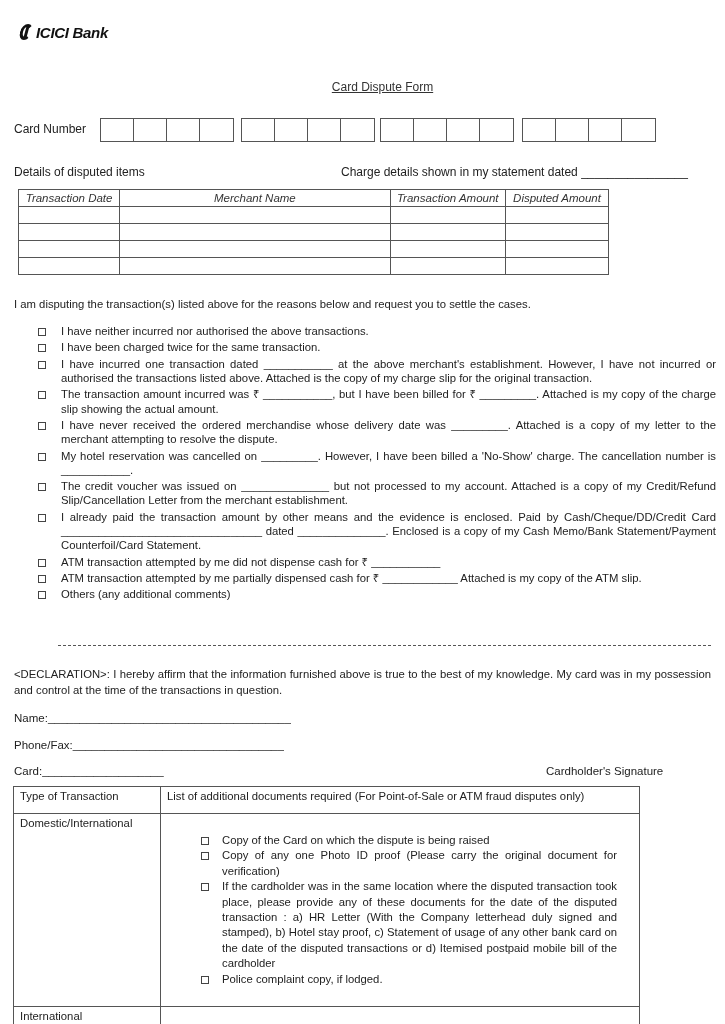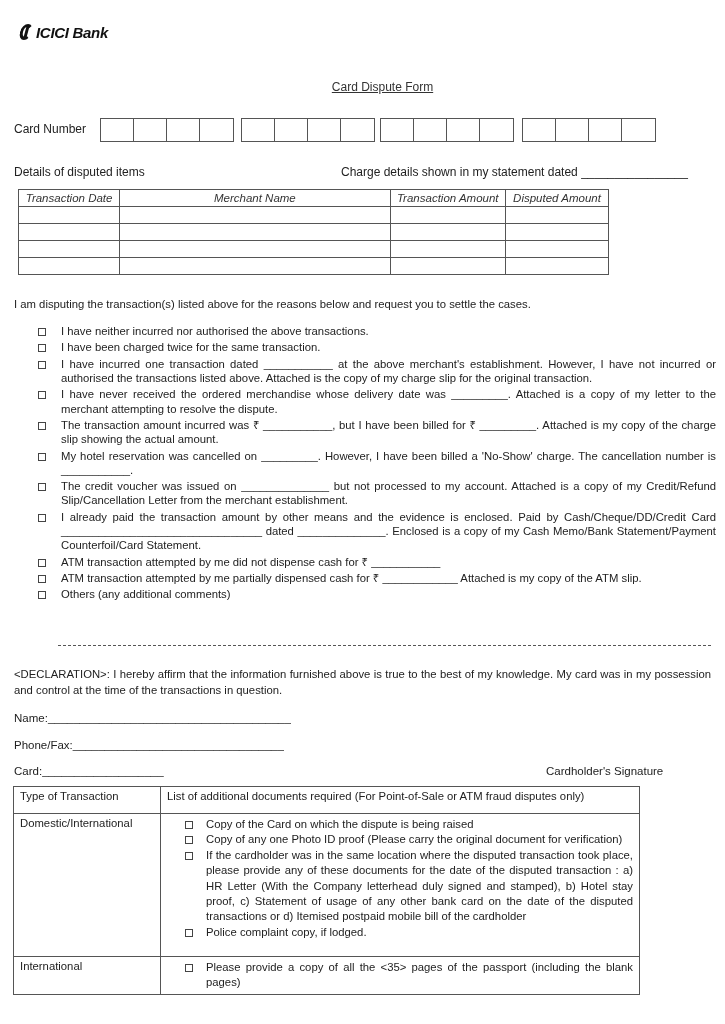--- a/index.html
+++ b/index.html
@@ -24,21 +24,21 @@
   .dt td, .dt th { border:1.5px solid #555; height:16px; padding:0; font-weight:normal; font-size:11.5px; color:#333; }
   .para { left:14px; width:697px; line-height:15.5px; font-size:11.3px; text-align:justify; }
   ul.reasons { list-style:none; margin:4px; padding:0; left:34px; top:320px; width:678px; position:absolute; }
   ul.reasons li { display:flex; line-height:14.2px; margin-bottom:2.2px; font-size:11.3px; }
   .cb { width:8px; height:8px; border:1px solid #444; box-sizing:border-box; margin-top:4px; margin-right:15px; flex:none; }
   .li-text { text-align:justify; flex:1; }
   .dashes { left:58px; top:645px; width:653px; border-bottom:1.5px dashed #555; height:0; }
   .field { font-size:11.5px; }
   .bt { left:13px; top:786px; width:627px; height:205px; }
   .bt td { border:1.5px solid #555; vertical-align:top; padding:3px 6px; font-size:11.3px; color:#222; }
-  .bt ul { list-style:none; margin:0; padding:0 0 0 18px; }
+  .bt ul { list-style:none; margin:16px; padding:0 0 0 18px; }
   .bt li { display:flex; line-height:15.4px; }
   .bt li .cb { margin-right:13px; }
 </style>
 </head>
 <body>
 
 <div class="abs logo">
   <div class="logo-mark">
       <div class="ring"></div>
       <div class="dot"></div>
@@ -130,25 +130,25 @@
   <li>
       <span class="cb"></span>
       <span class="li-text">I have been charged twice for the same transaction.</span>
     </li>
   <li>
       <span class="cb"></span>
       <span class="li-text">I have incurred one transaction dated ___________ at the above merchant's establishment. However, I have not incurred or authorised the transactions listed above. Attached is the copy of my charge slip for the original transaction.</span>
     </li>
   <li>
       <span class="cb"></span>
+      <span class="li-text">The transaction amount incurred was ₹ ___________, but I have been billed for ₹ _________. Attached is my copy of the charge slip showing the actual amount.</span>
+    </li>
+  <li>
+      <span class="cb"></span>
       <span class="li-text">I have never received the ordered merchandise whose delivery date was _________. Attached is a copy of my letter to the merchant attempting to resolve the dispute.</span>
-    </li>
-  <li>
-      <span class="cb"></span>
-      <span class="li-text">The transaction amount incurred was ₹ ___________, but I have been billed for ₹ _________. Attached is my copy of the charge slip showing the actual amount.</span>
     </li>
   <li>
       <span class="cb"></span>
       <span class="li-text">My hotel reservation was cancelled on _________. However, I have been billed a 'No-Show' charge. The cancellation number is ___________.</span>
     </li>
   <li>
       <span class="cb"></span>
       <span class="li-text">The credit voucher was issued on ______________ but not processed to my account. Attached is a copy of my Credit/Refund Slip/Cancellation Letter from the merchant establishment.</span>
     </li>
   <li>

